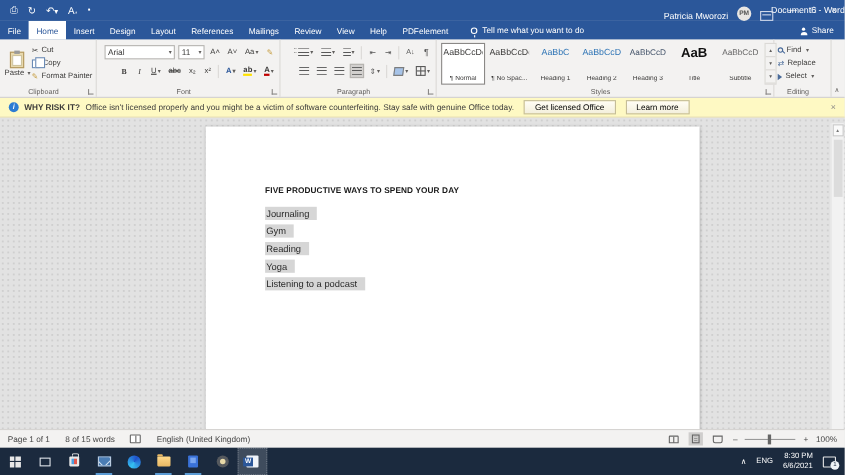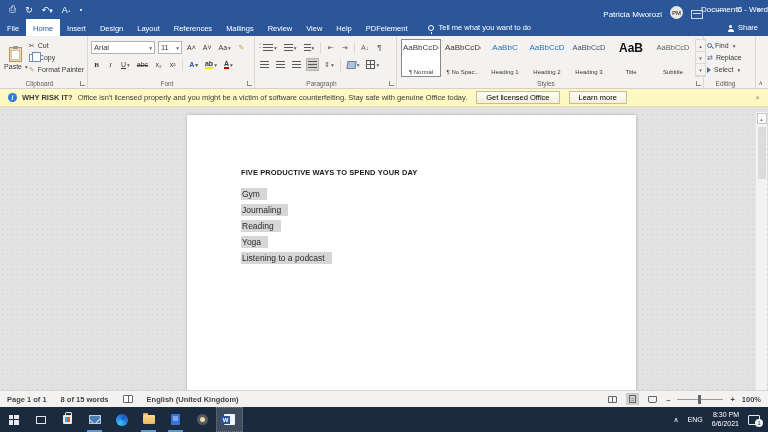--- a/index.html
+++ b/index.html
@@ -30,21 +30,21 @@
   .share { margin-left:auto; display:flex; align-items:center; gap:4px; padding-right:10px; }
   .person { width:6px; height:6px; position:relative; display:inline-block; }
   .person::before { content:""; position:absolute; top:0; left:1.5px; width:3px; height:3px; border-radius:50%; background:#fff; }
   .person::after { content:""; position:absolute; bottom:-1px; left:0; width:6px; height:3px; border-radius:3px 3px 0 0; background:#fff; }
 
   
   .ribbon { height:53px; background:#f3f2f1; border-bottom:1px solid #d2d0ce; display:flex; font-size:7px; color:#3b3a39; flex:0 0 auto; position:relative; }
   .rgroup { position:relative; border-right:1px solid #dbd9d6; padding:3px 3px 11px 3px; display:flex; }
   .rgroup-label { position:absolute; bottom:1px; left:0; right:8px; text-align:center; font-size:6.5px; color:#605e5c; }
   .launcher { position:absolute; bottom:2px; right:2px; width:5px; height:5px; border-left:1px solid #8a8886; border-bottom:1px solid #8a8886; }
-  .col { display:flex; flex-direction:column; }
+  .col { display:flex; flex-direction:column;align-items:flex-end; }
   .rrow { display:flex; align-items:center; gap:3px; height:17px; }
   .rbtn { display:flex; align-items:center; justify-content:center; min-width:11px; height:13px; padding:0 1px; border:1px solid transparent; }
   .rbtn.toggled { background:#d2d0ce; border-color:#b5b3b0; }
   .dd { font-size:5.5px; color:#605e5c; margin-left:1px; }
   
   .paste-big { width:32px; display:flex; flex-direction:column; align-items:center; justify-content:center; gap:1px; }
   .clipboard-ic { width:13px; height:15px; background:#e8d9ae; border:1px solid #b3975e; position:relative; }
   .clipboard-ic::before { content:""; position:absolute; inset:2px 1px 1px 1px; background:#fff; border:1px solid #cfc49e; }
   .clipboard-ic::after { content:""; position:absolute; top:-2px; left:3px; width:5px; height:3px; background:#9a9a9a; }
   .clip-col { display:flex; flex-direction:column; justify-content:flex-start; gap:1px; padding-top:1px; }
@@ -106,21 +106,21 @@
   .page { position:absolute; left:155px; top:8px; width:449px; height:300px; background:#fff; box-shadow:0 0 3px rgba(0,0,0,.25);margin-left:32px; }
   .page-content { padding:53px 40px 0 54px; }
   .doc-title { font-size:7.5px; font-weight:bold; color:#181818; margin-bottom:12px; letter-spacing:0.1px; }
   .doc-line { height:16px; font-size:8.5px; color:#2a2a2a; }
   .doc-line span { background:#d6d6d6; padding:1px 7px 1px 1px; }
   .vscroll { position:absolute; right:1px; top:5px; bottom:0; width:12px; background:#f2f2f2; border-left:1px solid #e3e3e3; }
   .vscroll .upbtn { width:10px; height:11px; margin:1px auto 0; border:1px solid #c8c8c8; background:#fafafa; display:flex; align-items:center; justify-content:center; font-size:5px; color:#777; }
   .vscroll .thumb { width:8px; height:52px; margin:3px auto 0; background:#dcdcdc; }
 
   
-  .statusbar { height:17px; background:#f3f2f1; border-top:1px solid #d6d4d2; display:flex; align-items:center; font-size:7.5px; color:#444; padding:4px 7px; gap:14px; flex:0 0 auto;font-weight:bold; }
+  .statusbar { height:17px; background:#f3f2f1; border-top:1px solid #d6d4d2; display:flex; align-items:center; font-size:7.5px; color:#444; padding:4px 7px; gap:14px; flex:0 0 auto; }
   .book-ic { width:10px; height:8px; border:1px solid #666; border-radius:1px; position:relative; background:#fff; }
   .book-ic::after { content:""; position:absolute; left:4px; top:0; bottom:0; width:1px; background:#666; }
   .sb-right { margin-left:auto; display:flex; align-items:center; gap:7px; }
   .view-ic { width:13px; height:12px; display:flex; align-items:center; justify-content:center; }
   .view-ic.sel { background:#cfcecd; }
   .vi-read { width:9px; height:7px; border:1px solid #666; border-radius:1px 1px 0 0; background:linear-gradient(#666,#666) center/1px 7px no-repeat; }
   .vi-print { width:7px; height:8px; border:1px solid #666; background:repeating-linear-gradient(to bottom,transparent 0 1px,#999 1px 2px) center/3px 4px no-repeat; }
   .vi-web { width:9px; height:7px; border:1px solid #666; border-radius:0 0 2px 2px; }
   .zoom-track { width:46px; height:1px; background:#999; position:relative; }
   .zoom-thumb { position:absolute; left:21px; top:-4px; width:3px; height:9px; background:#666; }
@@ -397,22 +397,22 @@
     <span>Office isn't licensed properly and you might be a victim of software counterfeiting. Stay safe with genuine Office today.</span>
     <button class="warn-btn">Get licensed Office</button>
     <button class="warn-btn">Learn more</button>
     <span class="warn-x">×</span>
   </div>
 
   <div class="docarea">
     <div class="page">
       <div class="page-content">
         <div class="doc-title">FIVE PRODUCTIVE WAYS TO SPEND YOUR DAY</div>
+        <div class="doc-line"><span>Journaling</span></div>
         <div class="doc-line"><span>Gym</span></div>
-        <div class="doc-line"><span>Journaling</span></div>
         <div class="doc-line"><span>Reading</span></div>
         <div class="doc-line"><span>Yoga</span></div>
         <div class="doc-line"><span>Listening to a podcast</span></div>
       </div>
     </div>
     <div class="vscroll">
       <div class="upbtn">▴</div>
       <div class="thumb"></div>
     </div>
   </div>

